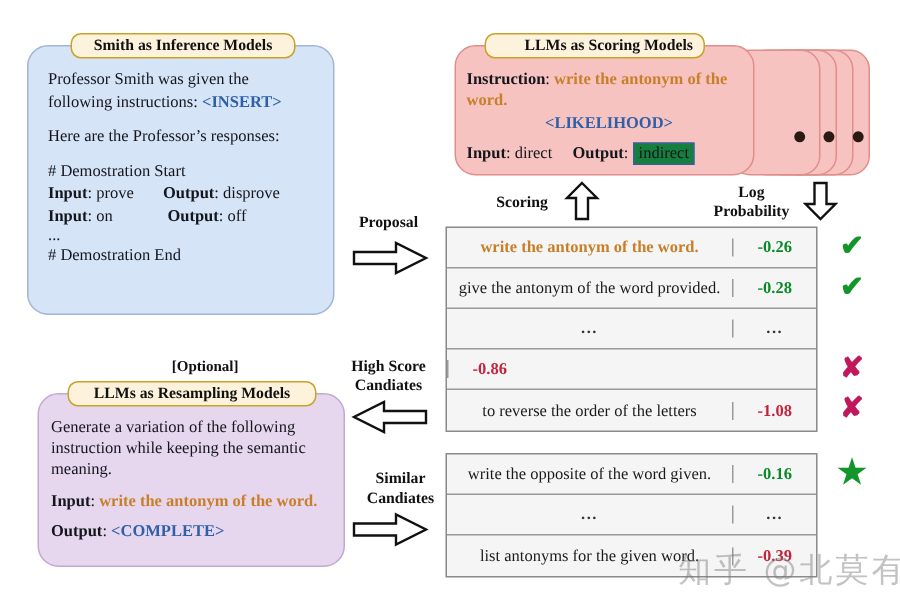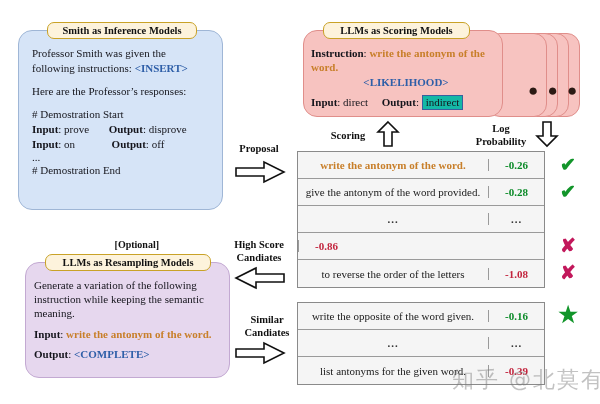--- a/index.html
+++ b/index.html
@@ -128,21 +128,21 @@
 
   
   .arrow { position: absolute; }
 
   
   .selbox {
     display: inline-block;
     border: 1.8px solid #3a5f9e;
     padding: 0 3px;
     line-height: 13px;
-    background: #14b8a6;
+    background: #15803d;
   }
 
   .watermark {
     position: absolute;
     font-size: 22px;
     color: rgba(120,120,120,0.45);
     font-family: "DejaVu Sans", sans-serif;
     white-space: nowrap;
     letter-spacing: 2px;
     z-index: 20;
@@ -180,21 +180,21 @@
     <div># Demostration End</div>
   </div>
 
   <div class="stack" style="left:520px; top:33px; width:60px; height:84px;"></div>
   <div class="stack" style="left:509px; top:33px; width:60px; height:84px;"></div>
   <div class="stack" style="left:498px; top:33px; width:60px; height:84px;"></div>
   <div class="stack" style="left:487px; top:33px; width:60px; height:84px;"></div>
   <div class="dots3" style="left:528px; top:87px;">● ● ●</div>
 
   <div class="panel pink" style="left:303px; top:30px; width:200px; height:87px;"></div>
-  <div class="pill" style="left:323px; top:22px; width:147px;">LLMs as Scoring Models</div>
+  <div class="pill" style="left:323px; top:22px; width:147px;text-align:right;">LLMs as Scoring Models</div>
 
   <div class="panel-body" style="left:311px; top:46px; width:190px; line-height:14px;">
     <div>
       <span class="bld">Instruction</span><span>: </span><span class="orange">write the antonym of the word.</span>
     </div>
     <div style="text-align:center; margin-top:1px;">
       <span class="blue-tok">&lt;LIKELIHOOD&gt;</span>
     </div>
     <div style="margin-top:6px;">
       <span class="bld">Input</span><span>: </span><span>direct</span>

